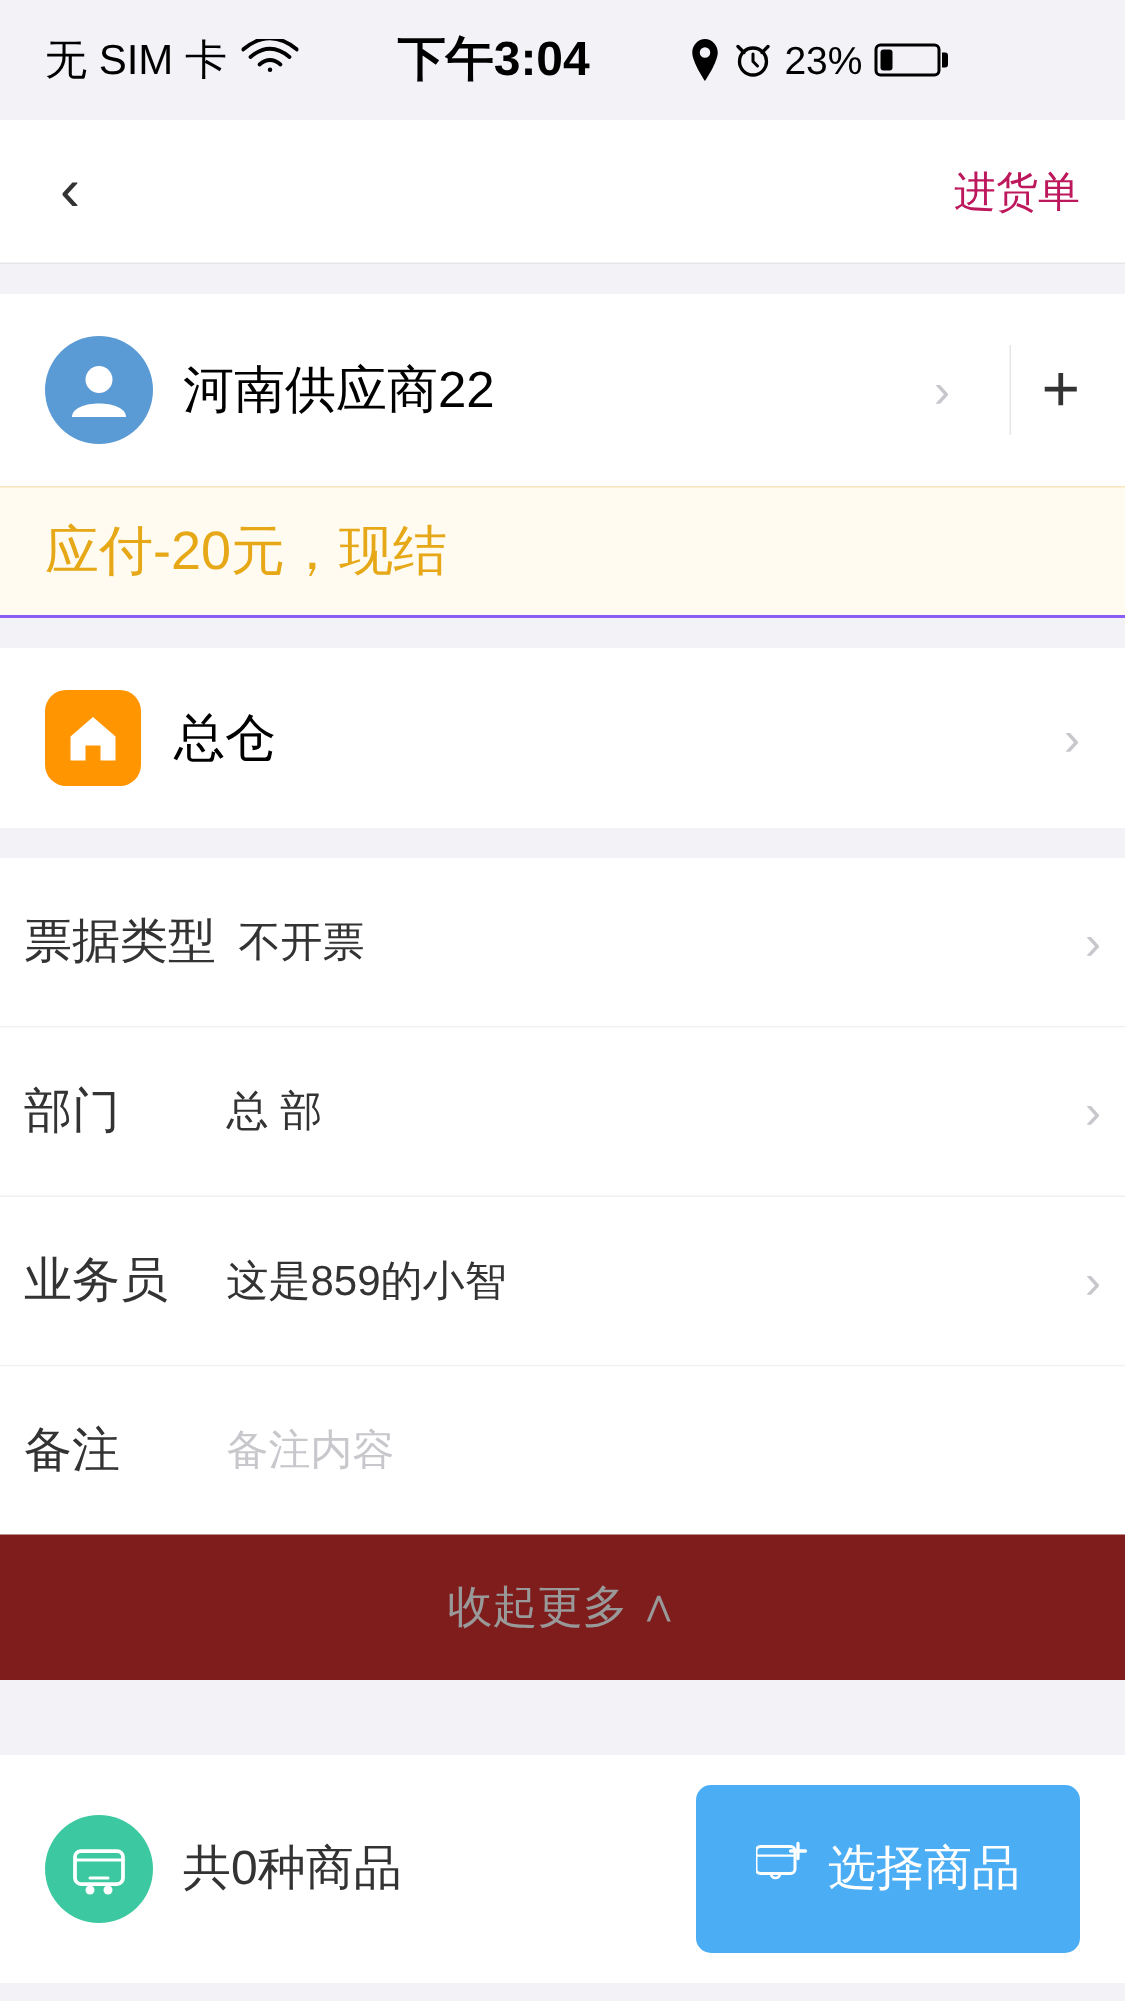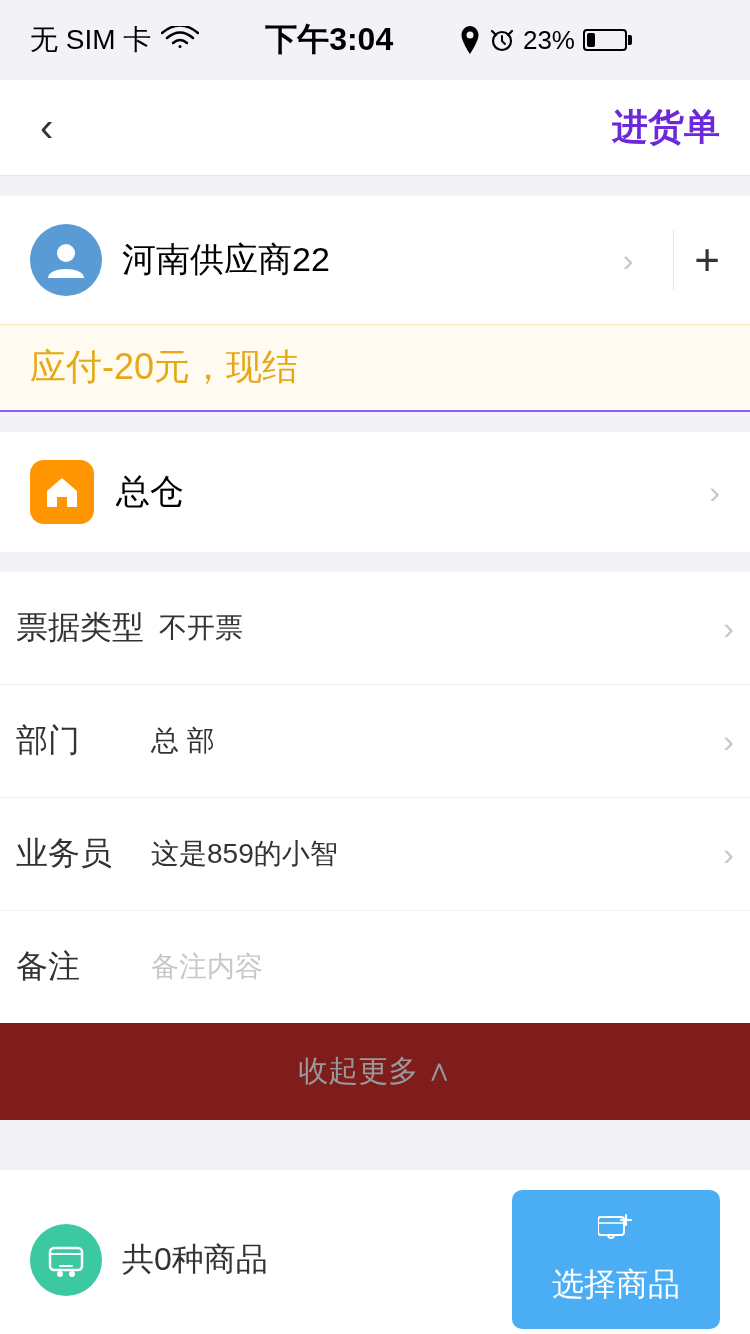--- a/index.html
+++ b/index.html
@@ -55,23 +55,23 @@
       padding: 0 30px;
       border-bottom: 1px solid #e5e5ea;
     }
     .nav-back {
       font-size: 40px;
       color: #333;
       cursor: pointer;
       padding: 10px;
     }
     .nav-title {
-      font-size: 36px;
-      font-weight: 700;
-      color: #6d28d9;
+      font-size: 28px;
+      font-weight: 400;
+      color: #be185d;
     }
     .nav-action {
       font-size: 30px;
       color: #333;
       font-weight: 400;
     }
 
     
     .section-gap {
       height: 20px;
@@ -241,27 +241,26 @@
     .product-count {
       flex: 1;
       font-size: 32px;
       color: #333;
     }
     .select-btn {
       background: #4baef5;
       color: #fff;
       border: none;
       border-radius: 10px;
-      padding: 22px 40px;
+      padding: 34px 40px;
       font-size: 32px;
       display: flex;
       align-items: center;
       gap: 12px;
       cursor: pointer;
-      flex-direction: column;
     }
     .select-btn-icon {
       font-size: 34px;
     }
 
     
     .battery {
       display: inline-flex;
       align-items: center;
     }

